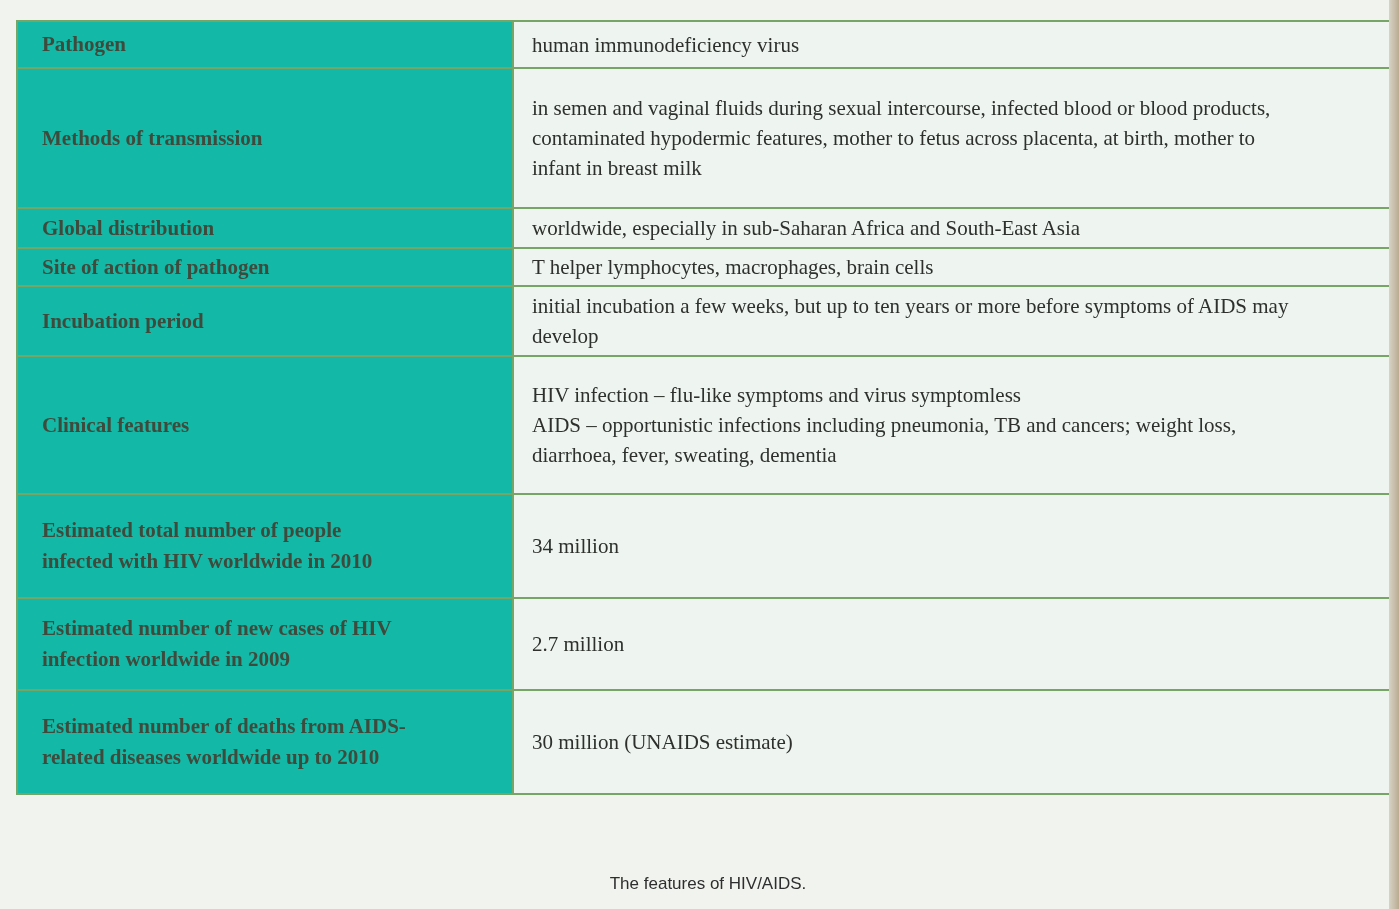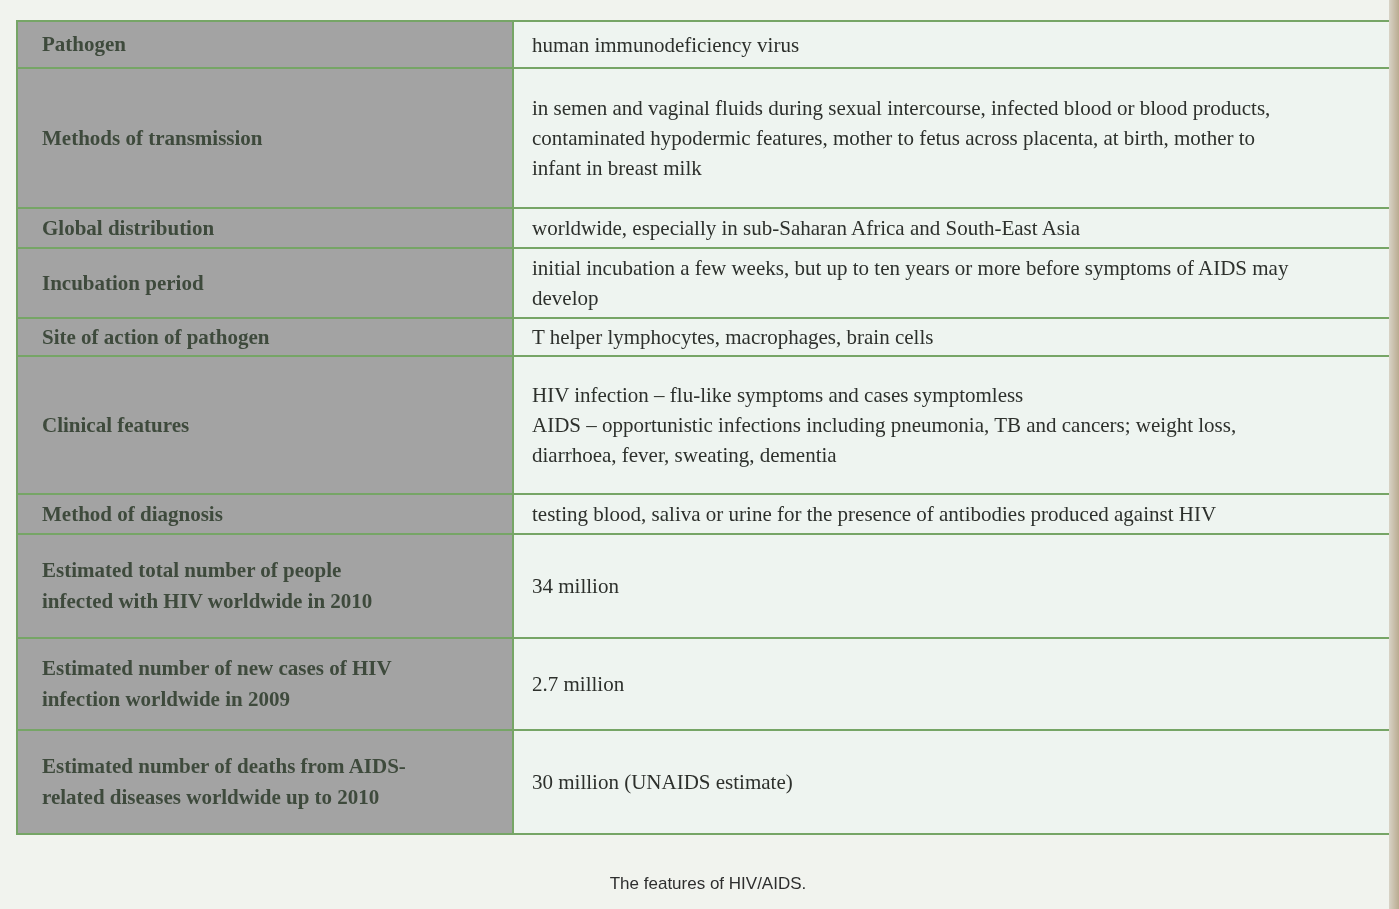--- a/index.html
+++ b/index.html
@@ -20,21 +20,21 @@
       table-layout: fixed;
     }
     table.features td {
       border-top: 2px solid #76a566;
       border-bottom: 2px solid #76a566;
       vertical-align: middle;
       padding: 0;
     }
     td.label {
       width: 470px;
-      background: #a3a3a3;
+      background: #14b8a6;
       border-left: 2px solid #76a566;
       border-right: 2px solid #76a566;
       color: #3e4a3c;
       font-weight: bold;
       font-size: 21px;
       line-height: 31px;
       padding-left: 24px !important;
     }
     td.value {
       background: #eef4f0;
@@ -76,46 +76,40 @@
         <span class="line">contaminated hypodermic features, mother to fetus across placenta, at birth, mother to</span>
         <span class="line">infant in breast milk</span>
       </td>
     </tr>
     <tr style="height:40px">
       <td class="label"><span>Global distribution</span></td>
       <td class="value">
           <span class="line">worldwide, especially in sub-Saharan Africa and South-East Asia</span>
         </td>
     </tr>
+    <tr style="height:38px">
+      <td class="label"><span>Site of action of pathogen</span></td>
+      <td class="value">
+          <span class="line">T helper lymphocytes, macrophages, brain cells</span>
+        </td>
+    </tr>
     <tr style="height:70px">
       <td class="label"><span>Incubation period</span></td>
       <td class="value">
         <span class="line">initial incubation a few weeks, but up to ten years or more before symptoms of AIDS may</span>
         <span class="line">develop</span>
       </td>
     </tr>
-    <tr style="height:38px">
-      <td class="label"><span>Site of action of pathogen</span></td>
-      <td class="value">
-          <span class="line">T helper lymphocytes, macrophages, brain cells</span>
-        </td>
-    </tr>
     <tr style="height:138px">
       <td class="label"><span>Clinical features</span></td>
       <td class="value">
-        <span class="line">HIV infection – flu-like symptoms and cases symptomless</span>
+        <span class="line">HIV infection – flu-like symptoms and virus symptomless</span>
         <span class="line">AIDS – opportunistic infections including pneumonia, TB and cancers; weight loss,</span>
         <span class="line">diarrhoea, fever, sweating, dementia</span>
       </td>
-    </tr>
-    <tr style="height:40px">
-      <td class="label"><span>Method of diagnosis</span></td>
-      <td class="value">
-          <span class="line">testing blood, saliva or urine for the presence of antibodies produced against HIV</span>
-        </td>
     </tr>
     <tr style="height:104px">
       <td class="label">
         <span class="line">Estimated total number of people</span>
         <span class="line">infected with HIV worldwide in 2010</span>
       </td>
       <td class="value">
           <span class="line">34 million</span>
         </td>
     </tr>

